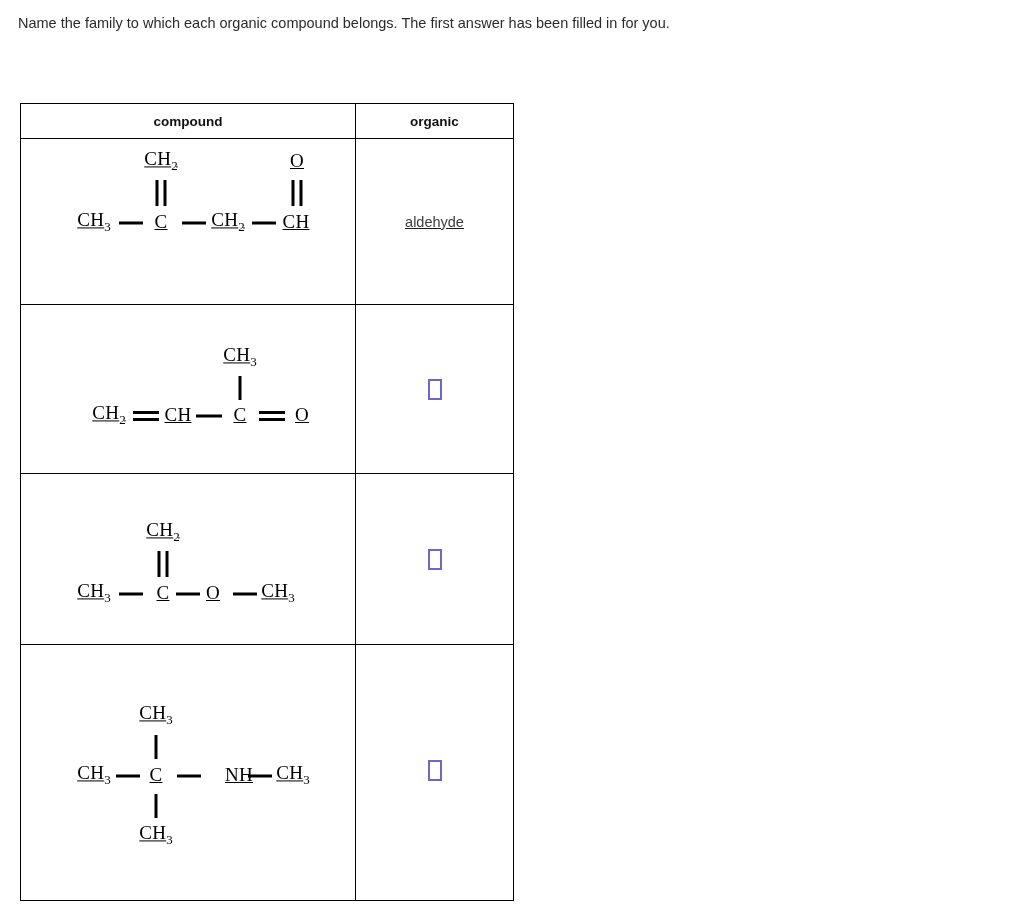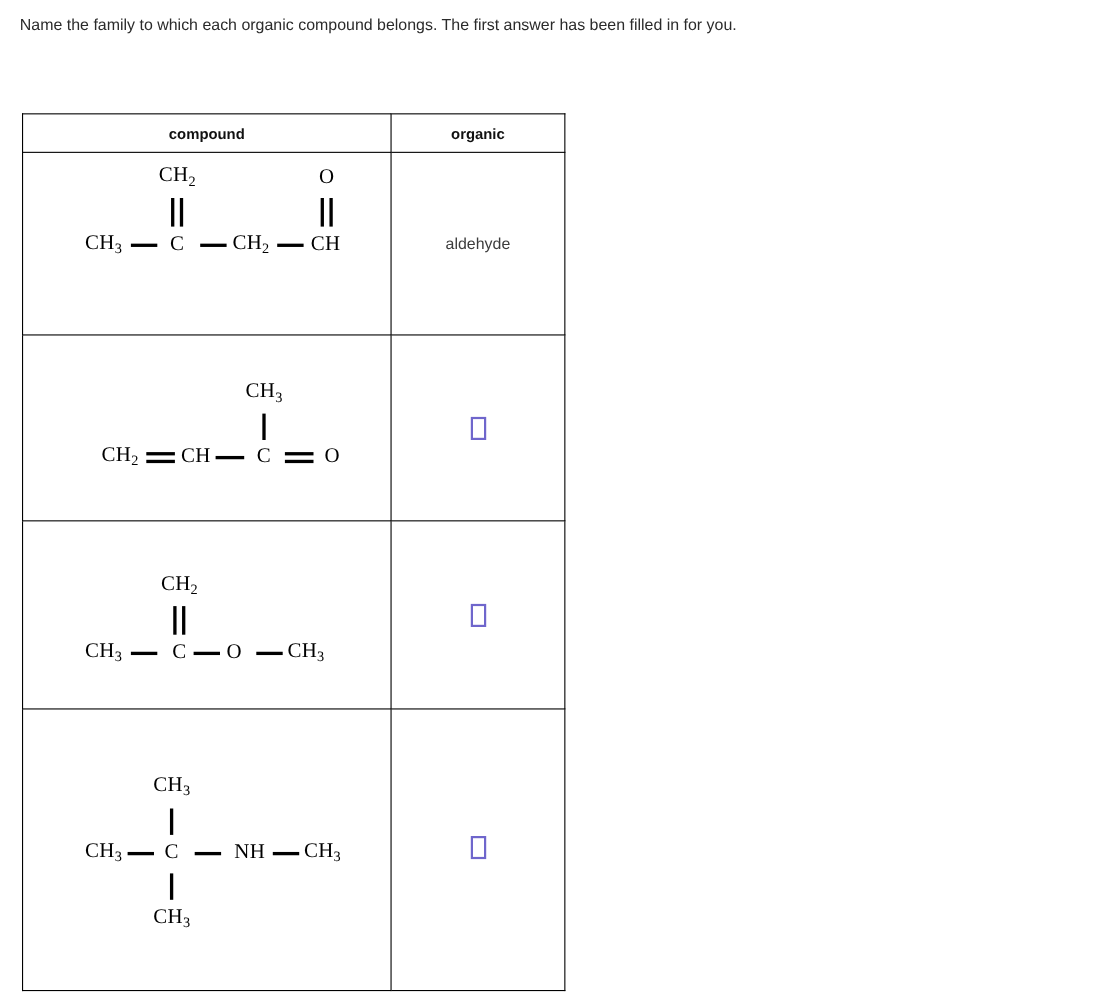--- a/index.html
+++ b/index.html
@@ -55,20 +55,21 @@
   }
 
   .row-1 td { height: 165px; }
   .row-2 td { height: 168px; }
   .row-3 td { height: 170px; }
   .row-4 td { height: 255px; }
 
   
   .answer-cell {
     text-align: center;
+    text-decoration: underline;
   }
   .answer-text {
     font-size: 14.5px;
     color: #3c3c3c;
     font-family: "Liberation Sans", sans-serif;
   }
   .answer-box {
     display: inline-block;
     width: 10px;
     height: 17px;
@@ -89,20 +90,21 @@
     font-size: 19px;
     color: #000000;
     width: 100%;
     height: 100%;
   }
   .mol .lbl {
     position: absolute;
     white-space: nowrap;
     transform: translate(-50%, -50%);
     letter-spacing: 0.3px;
+    text-decoration: underline;
   }
   .mol .lbl sub {
     font-size: 13px;
     vertical-align: -0.32em;
     letter-spacing: 0;
   }
   
   .mol .bond-h {
     position: absolute;
     height: 3px;
@@ -252,21 +254,21 @@
       </td>
     </tr>
 
     <tr class="row-4">
       <td>
         <div class="mol">
           <span class="lbl" style="left:73px; top:130px;">
             <span>CH</span><sub>3</sub>
           </span>
           <span class="lbl" style="left:135px; top:130px;">C</span>
-          <span class="lbl" style="left:206px; top:130px;">NH</span>
+          <span class="lbl" style="left:218px; top:130px;">NH</span>
           <span class="lbl" style="left:272px; top:130px;">
             <span>CH</span><sub>3</sub>
           </span>
           <span class="lbl" style="left:135px; top:70px;">
             <span>CH</span><sub>3</sub>
           </span>
           <span class="lbl" style="left:135px; top:190px;">
             <span>CH</span><sub>3</sub>
           </span>
           <span class="bond-h" style="left:107px; top:131px; width:24px;"></span>

